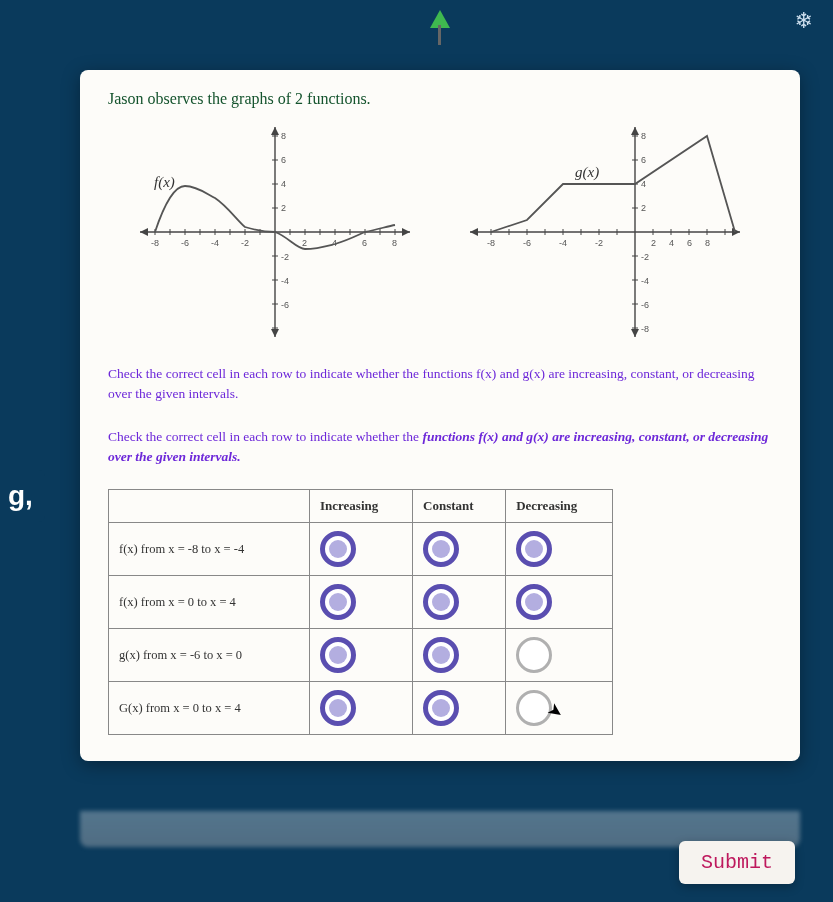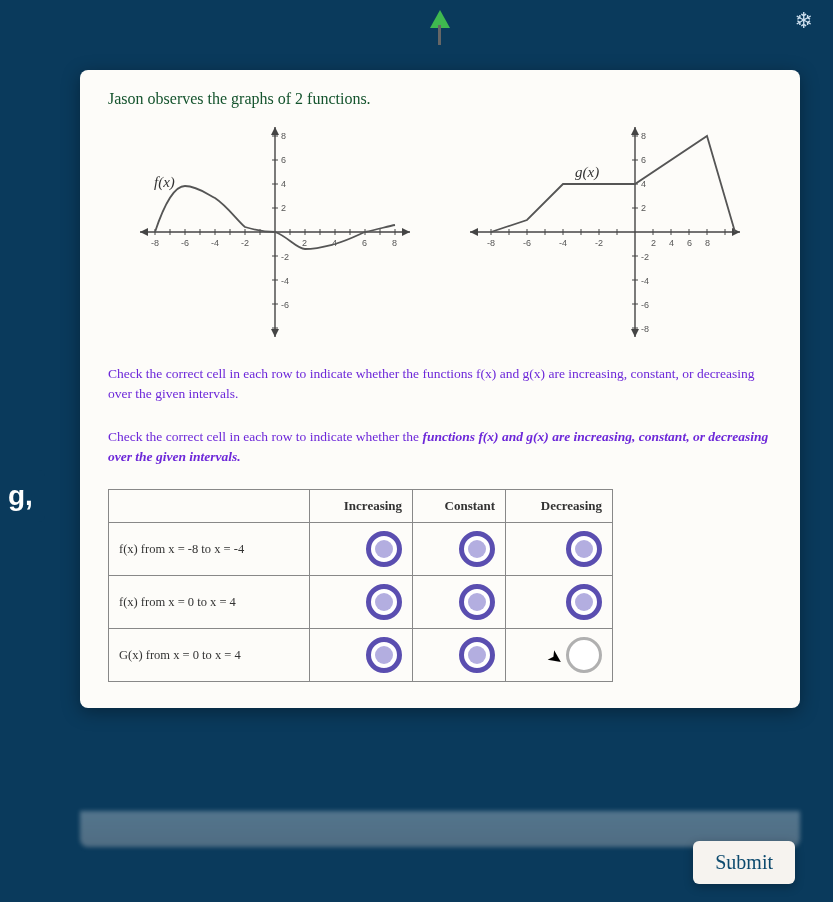--- a/index.html
+++ b/index.html
@@ -89,21 +89,21 @@
   }
   .bold { font-weight: bold; font-style: italic; }
   table.answers {
     border-collapse: collapse;
     margin-top: 8px;
     width: 505px;
   }
   table.answers th, table.answers td {
     border: 1px solid #888;
     padding: 8px 10px;
-    text-align: right;
+    text-align: left;
     font-size: 13px;
     color: #333;
   }
   table.answers th { font-weight: bold; background: #fdfcf9; }
   table.answers td.rowlabel {
     text-align: left;
     font-size: 12.5px;
     width: 201px;
   }
   .radio {
@@ -131,22 +131,22 @@
     position: absolute;
     font-size: 18px;
     color: #000;
     pointer-events: none;
   }
   .submit-btn {
     position: absolute;
     right: 38px;
     bottom: 18px;
     background: #f6f3ef;
-    color: #0c4a6e;
-    font-family: Liberation Serif, serif;
+    color: #be185d;
+    font-family: Liberation Mono, monospace;
     font-size: 20px;
     padding: 10px 22px;
     border-radius: 6px;
     box-shadow: 0 3px 10px rgba(0,0,0,.25);
     cursor: pointer;
   }
   .bottom-blur {
     position: absolute;
     left: 80px;
     bottom: 55px;
@@ -313,20 +313,26 @@
           <td style="position: relative;"><span class="radio selected"></span></td>
           <td style="position: relative;"><span class="radio selected"></span></td>
         </tr>
         <tr>
           <td class="rowlabel">f(x) from x = 0 to x = 4</td>
           <td style="position: relative;"><span class="radio selected"></span></td>
           <td style="position: relative;"><span class="radio selected"></span></td>
           <td style="position: relative;"><span class="radio selected"></span></td>
         </tr>
         <tr>
+          <td class="rowlabel">g(x) from x = -6 to x = 0</td>
+          <td style="position: relative;"><span class="radio selected"></span></td>
+          <td style="position: relative;"><span class="radio selected"></span></td>
+          <td style="position: relative;"><span class="radio gray"></span></td>
+        </tr>
+        <tr>
           <td class="rowlabel">G(x) from x = 0 to x = 4</td>
           <td style="position: relative;"><span class="radio selected"></span></td>
           <td style="position: relative;"><span class="radio selected"></span></td>
           <td style="position: relative;"><span class="radio gray"></span><span class="cursor-arrow" style="left: 42px; top: 18px; transform: rotate(35deg);">➤</span></td>
         </tr>
       </tbody>
   </table>
 </div>
 
 <div class="bottom-blur"></div>

